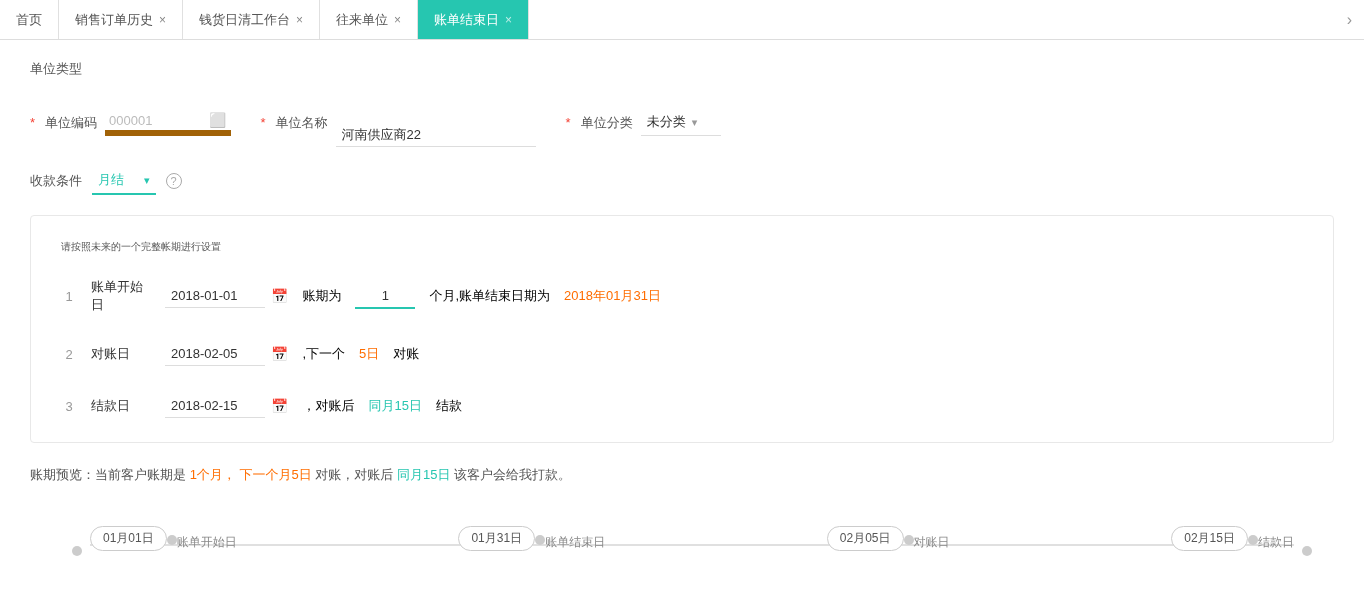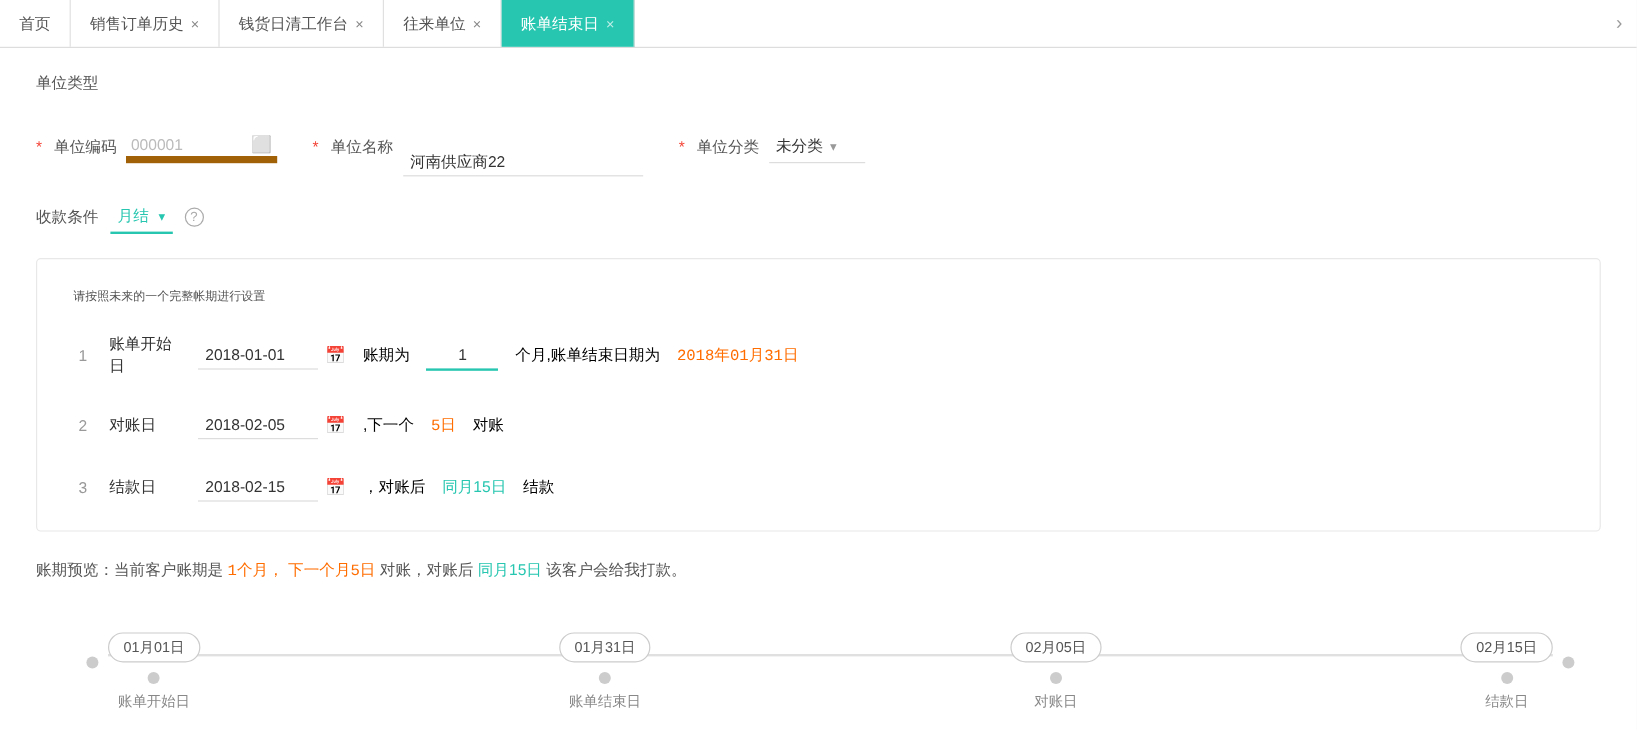--- a/index.html
+++ b/index.html
@@ -150,21 +150,21 @@
       align-items: center;
       gap: 10px;
       margin-bottom: 20px;
     }
     .collection-select {
       display: flex;
       align-items: center;
       border-bottom: 2px solid #26c6b0;
       padding: 4px 6px;
       cursor: pointer;
-      gap: 8px;
+      gap: 20px;
     }
     .collection-select .val { color: #26c6b0; font-weight: 500; }
     .collection-select .caret { color: #26c6b0; font-size: 11px; }
     .help-icon {
       width: 16px;
       height: 16px;
       border-radius: 50%;
       border: 1.5px solid #aaa;
       color: #aaa;
       font-size: 11px;
@@ -227,21 +227,21 @@
     .period-input-small {
       border: none;
       border-bottom: 2px solid #26c6b0;
       outline: none;
       padding: 4px 6px;
       font-size: 13px;
       color: #333;
       width: 60px;
       text-align: center;
     }
-    .highlight-orange { color: #ff6d00; font-weight: 500; font-family: Liberation Mono, monospace; }
+    .highlight-orange { color: #ff6d00; font-weight: 500; }
     .highlight-teal { color: #26c6b0; font-weight: 500; }
 
     
     .preview-text {
       margin-bottom: 30px;
       font-size: 13px;
       color: #555;
       line-height: 1.8;
     }
 
@@ -261,21 +261,21 @@
       background: #e0e0e0;
     }
     .timeline-items {
       display: flex;
       width: 100%;
       justify-content: space-between;
       position: relative;
     }
     .timeline-item {
       display: flex;
-      flex-direction: column;
+      flex-direction: row;
       align-items: center;
       position: relative;
     }
     .timeline-dot {
       width: 10px;
       height: 10px;
       border-radius: 50%;
       background: #ccc;
       margin-bottom: 6px;
       position: relative;

